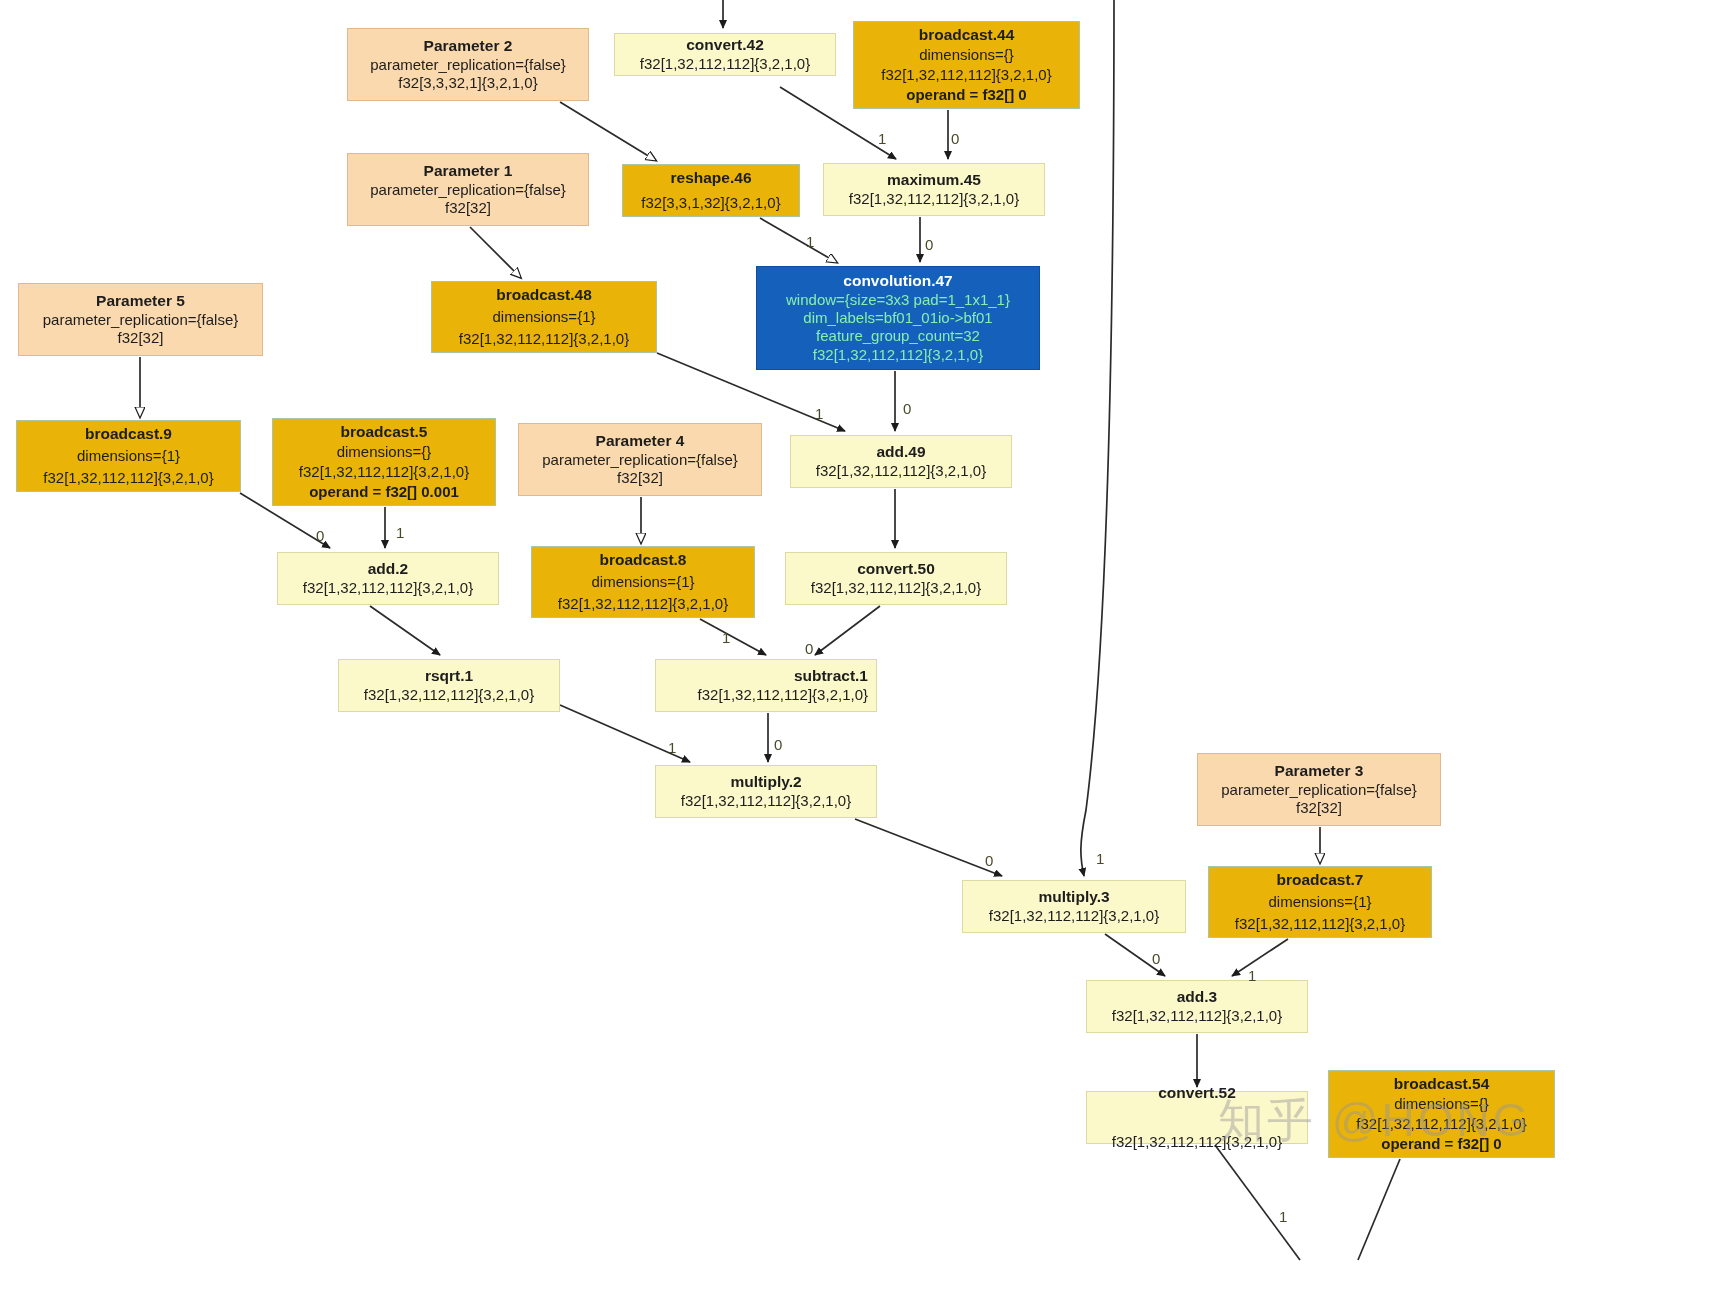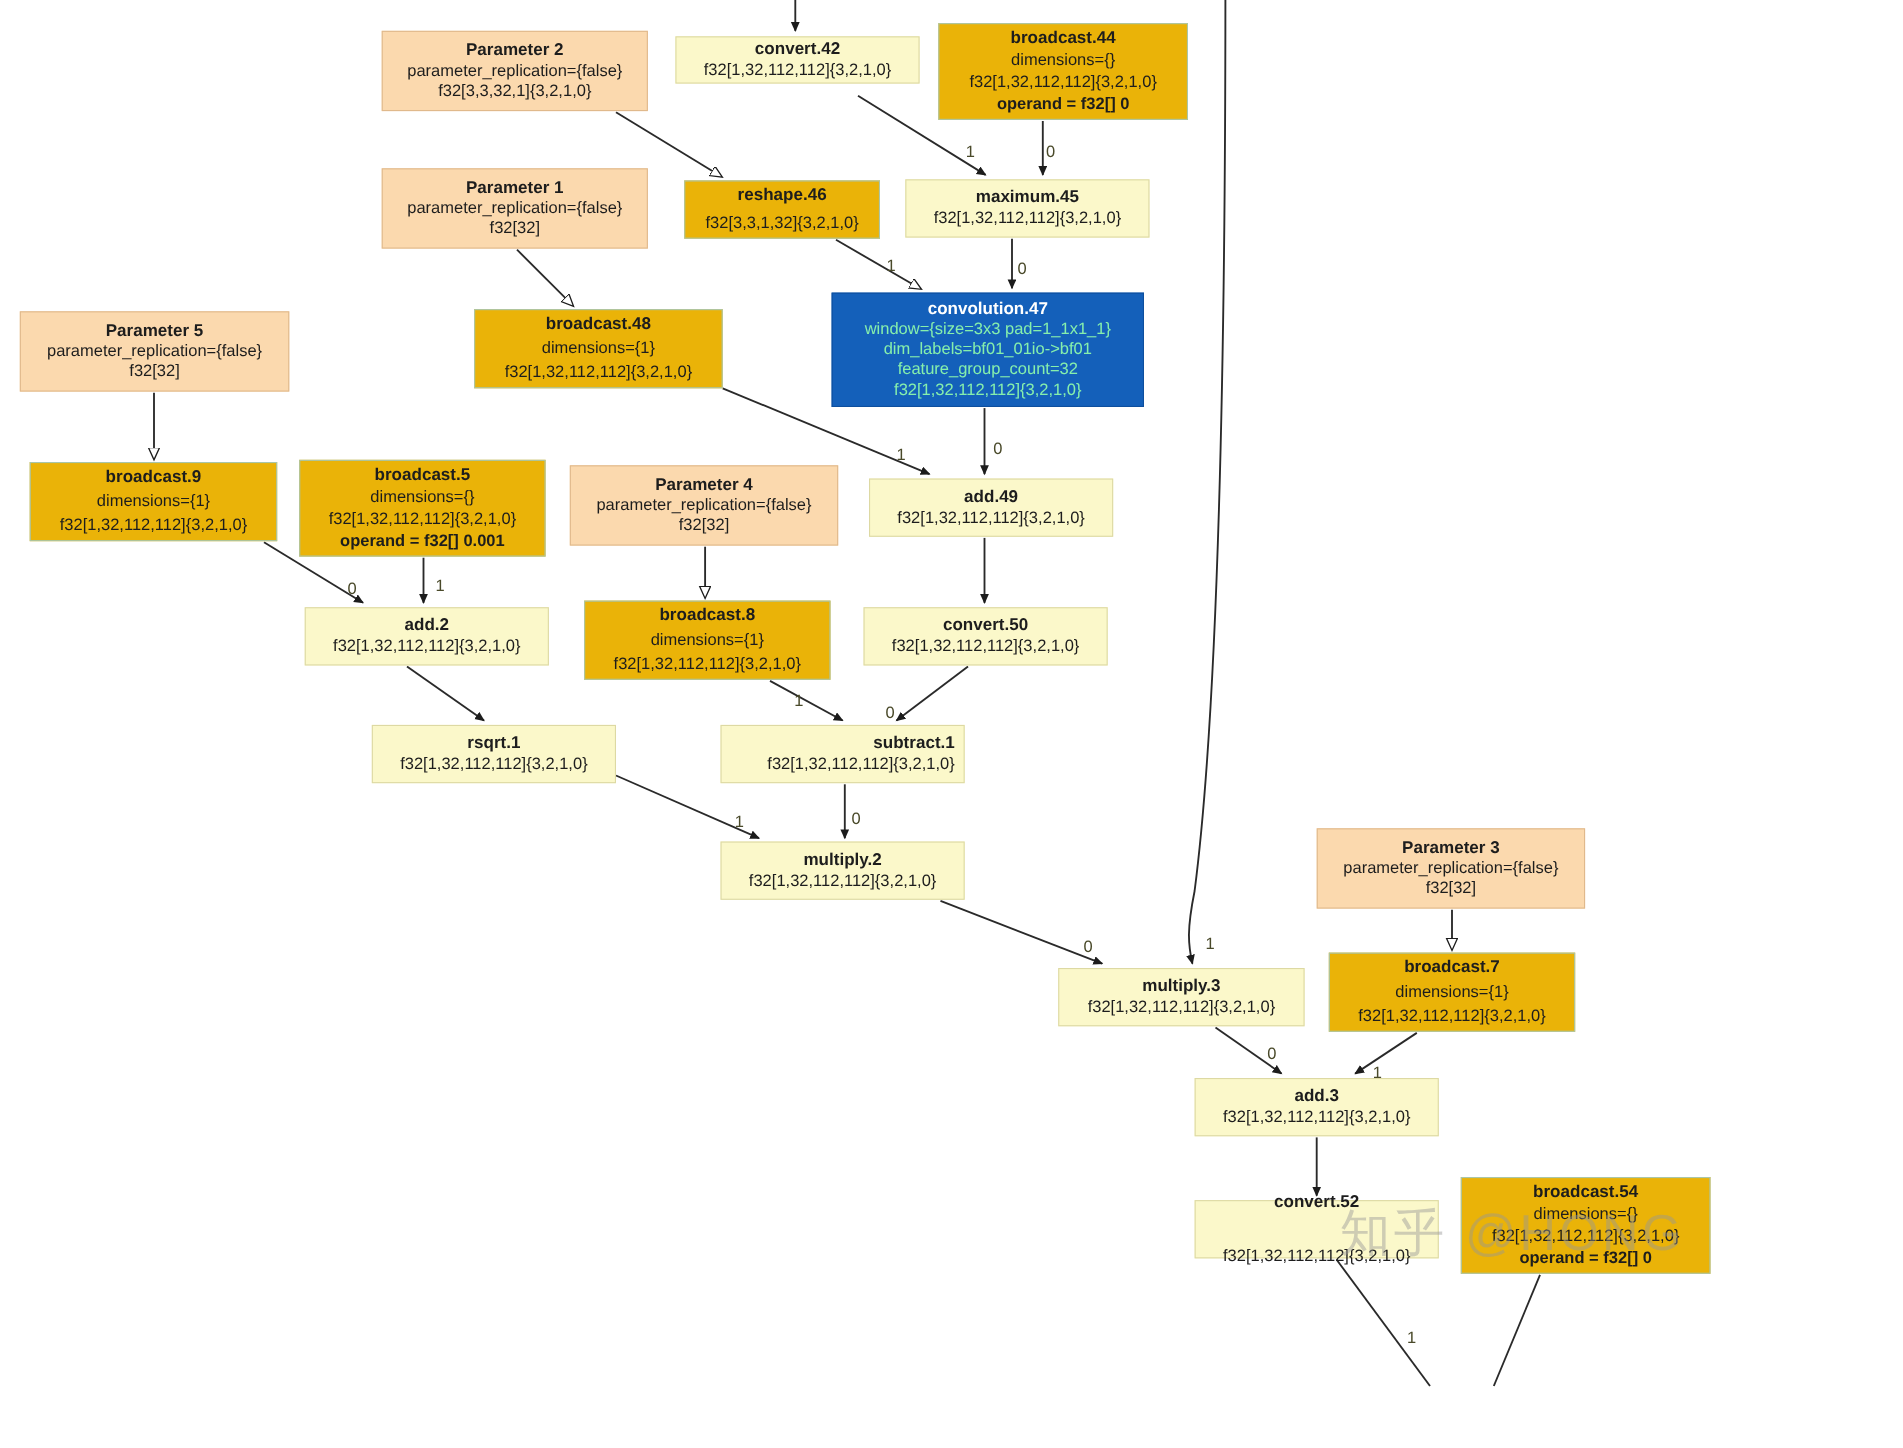--- a/index.html
+++ b/index.html
@@ -204,21 +204,21 @@
   </div>
 
   <div class="node n-blue" style="left:756px; top:266px; width:284px; height:104px;">
     <div class="ttl">convolution.47</div>
     <div class="ln">window={size=3x3 pad=1_1x1_1}</div>
     <div class="ln">dim_labels=bf01_01io-&gt;bf01</div>
     <div class="ln">feature_group_count=32</div>
     <div class="ln">f32[1,32,112,112]{3,2,1,0}</div>
   </div>
 
-  <div class="node n-green" style="left:27px; top:420px; width:225px; height:72px;">
+  <div class="node n-green" style="left:16px; top:420px; width:225px; height:72px;">
     <div class="ttl">broadcast.9</div>
     <div class="ln">dimensions={1}</div>
     <div class="ln">f32[1,32,112,112]{3,2,1,0}</div>
   </div>
 
   <div class="node n-green" style="left:272px; top:418px; width:224px; height:88px;">
     <div class="ttl">broadcast.5</div>
     <div class="ln">dimensions={}</div>
     <div class="ln">f32[1,32,112,112]{3,2,1,0}</div>
     <div class="ln op-bold">operand = f32[] 0.001</div>

